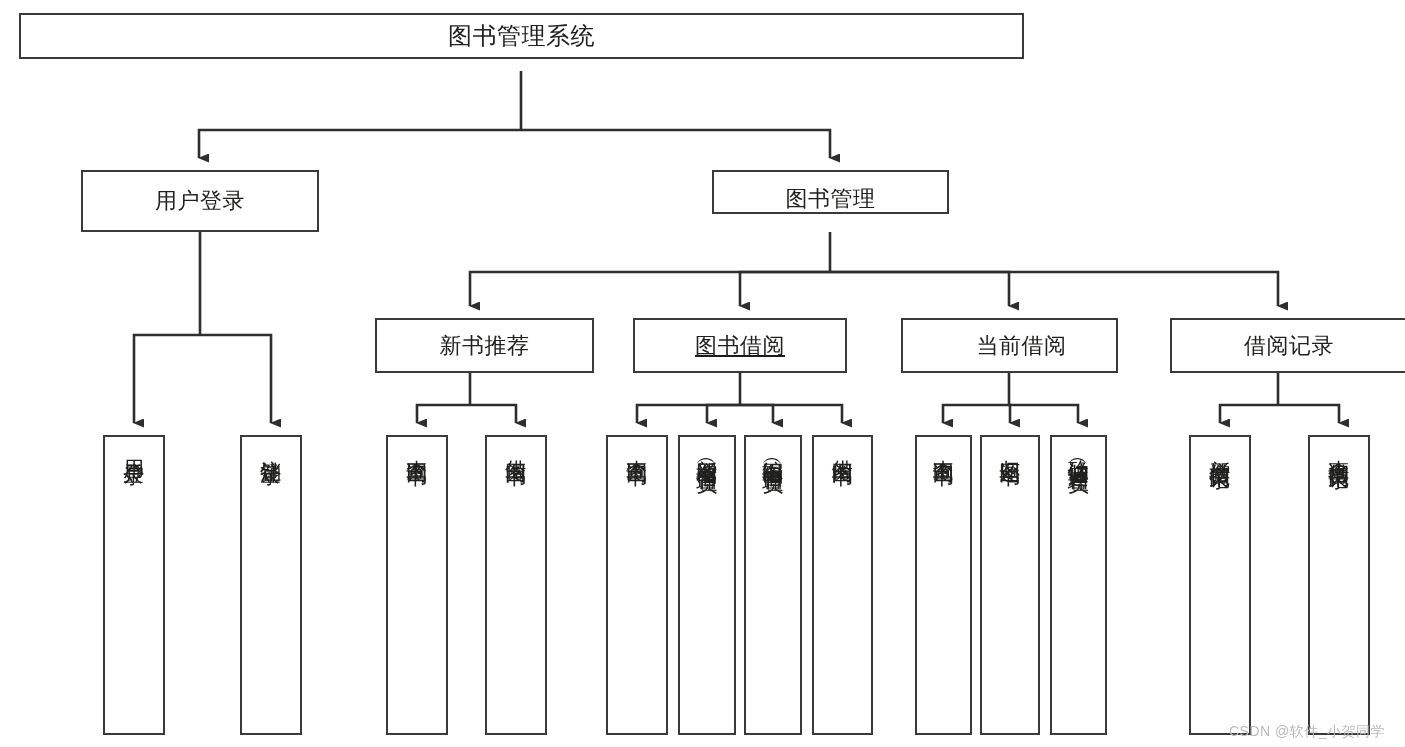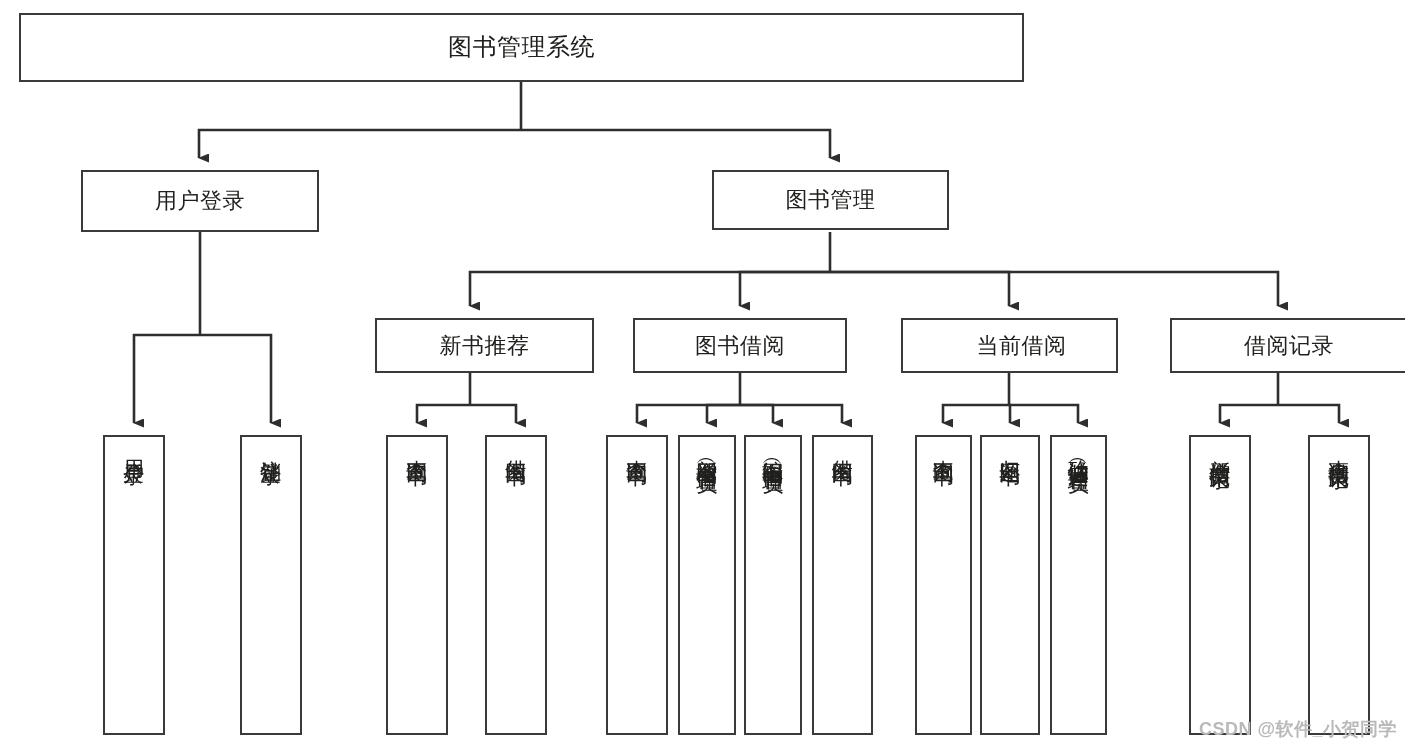--- a/index.html
+++ b/index.html
@@ -50,28 +50,27 @@
   .node.leaf .node-label{
     writing-mode:vertical-rl;
     text-orientation:upright;
     font-size:21px;
     line-height:1.22;
     letter-spacing:2px;
     white-space:pre-line;
   }
   #watermark{
     position:absolute;
-    right:8px;
+    right:20px;
     bottom:6px;
-    font-size:18px;
+    font-size:14px;
     color:#b9b9b9;
     z-index:5;
     white-space:nowrap;
     letter-spacing:0.5px;
-    font-weight:bold;
   }
 </style>
 </head>
 <body>
 
 <div id="diagram-root">
 
   <svg id="edges-layer" viewBox="0 0 1405 747" width="1405" height="747" xmlns="http://www.w3.org/2000/svg">
     <defs>
       <marker id="arrowhead" markerWidth="9" markerHeight="11" refX="4.5" refY="10" orient="auto" markerUnits="userSpaceOnUse">
@@ -102,33 +101,33 @@
         <path d="M1009,405 L943,405 L943,423" marker-end="url(#arrowhead)"></path>
         <path d="M1009,405 L1010,405 L1010,423" marker-end="url(#arrowhead)"></path>
         <path d="M1009,405 L1078,405 L1078,423" marker-end="url(#arrowhead)"></path>
         <path d="M1278,373 L1278,405"></path>
         <path d="M1278,405 L1220,405 L1220,423" marker-end="url(#arrowhead)"></path>
         <path d="M1278,405 L1339,405 L1339,423" marker-end="url(#arrowhead)"></path>
       </g>
   </svg>
 
   <div id="nodes-layer">
-      <div class="node level-0" style="left: 19px; top: 13px; width: 1005px; height: 69px;">
+      <div class="node level-0" style="left: 19px; top: 13px; width: 1005px; height: 46px;">
         <span class="node-label">图书管理系统</span>
       </div>
       <div class="node level-1" style="left: 81px; top: 170px; width: 238px; height: 62px;">
         <span class="node-label">用户登录</span>
       </div>
-      <div class="node level-1" style="left: 712px; top: 170px; width: 237px; height: 60px;">
+      <div class="node level-1" style="left: 712px; top: 170px; width: 237px; height: 44px; align-items: flex-end;">
         <span class="node-label">图书管理</span>
       </div>
       <div class="node level-2" style="left: 361px; top: 318px; width: 219px; height: 55px; margin-left: 14px;">
         <span class="node-label">新书推荐</span>
       </div>
-      <div class="node level-2" style="left: 633px; top: 318px; width: 214px; height: 55px;">
+      <div class="node level-2" style="left: 633px; top: 318px; width: 214px; height: 55px; text-decoration: underline;">
         <span class="node-label">图书借阅</span>
       </div>
       <div class="node level-2" style="left: 901px; top: 318px; width: 217px; height: 55px; padding-left: 24px;">
         <span class="node-label">当前借阅</span>
       </div>
       <div class="node level-2" style="left: 1170px; top: 318px; width: 238px; height: 55px;">
         <span class="node-label">借阅记录</span>
       </div>
       <div class="node level-3 leaf" style="left: 103px; top: 435px; width: 62px; height: 300px;">
         <span class="node-label">用户登录</span>

